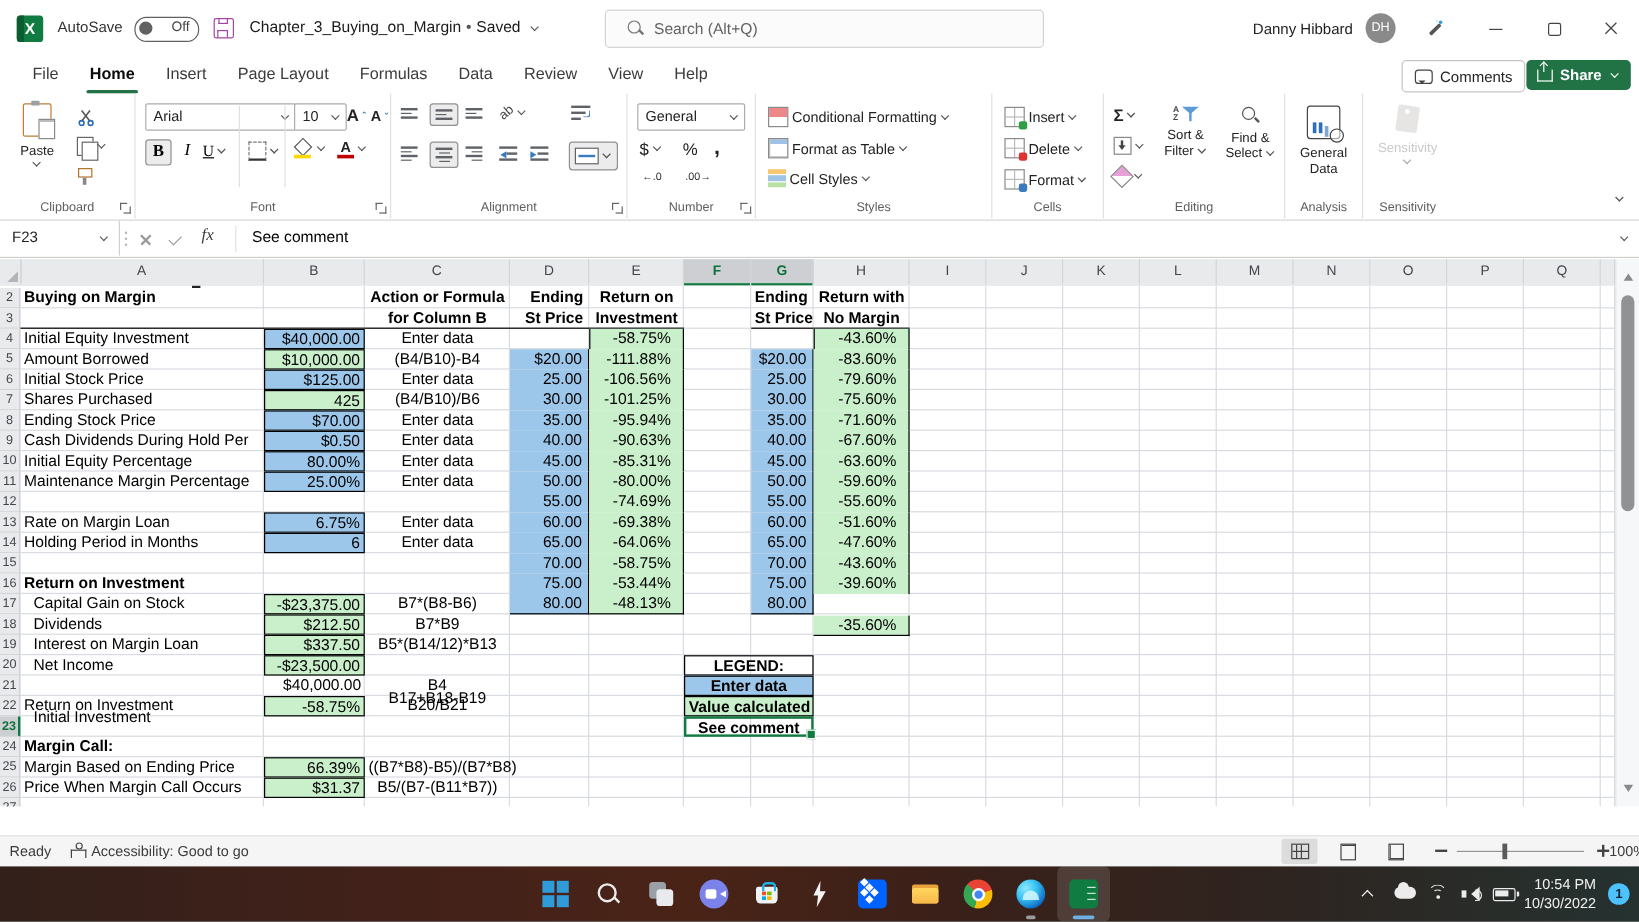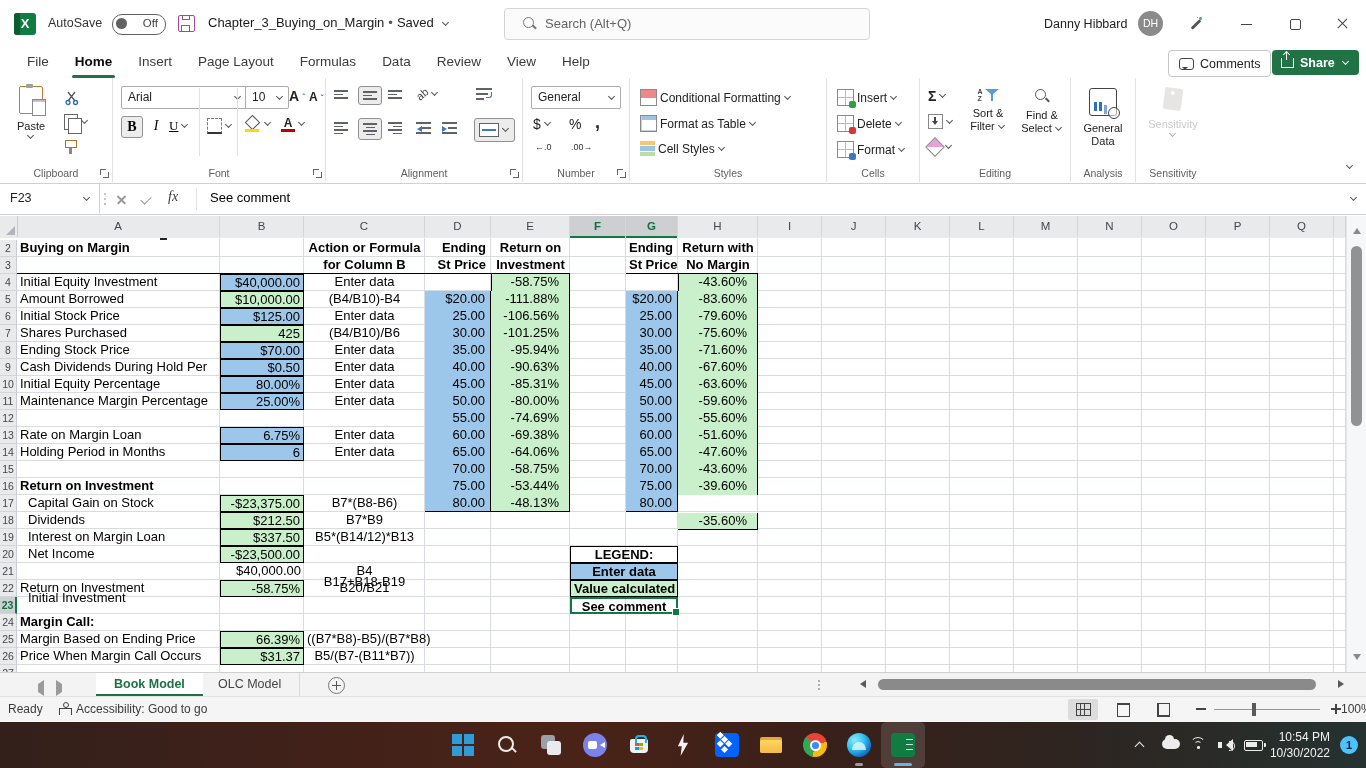--- a/index.html
+++ b/index.html
@@ -834,31 +834,20 @@
       <div class="cell ctr" style="left: 304px; top: 410px; width: 121px;">B5/(B7-(B11*B7))</div>
       <div class="rowhdr" style="top: 427px;">27</div>
     </div>
 
   <div id="vscroll">
     <div class="up"></div>
     <div class="thumb"></div>
     <div class="dn"></div>
   </div>
 
-  <div id="sheettabs">
-    <div class="navarr l"></div>
-    <div class="navarr r"></div>
-    <div class="stab active" style="left:96px">Book Model</div>
-    <div class="stab idle" style="left:200px">OLC Model</div>
-    <div id="addsheet"></div>
-    <div id="hsc-dots"></div>
-    <div id="hsc-l"></div>
-    <div id="hsc-thumb"></div>
-    <div id="hsc-r"></div>
-  </div>
 
   <div id="statusbar">
     <div id="ready">Ready</div>
     <div class="acc-ic"></div>
     <div id="acc-txt">Accessibility: Good to go</div>
     <div class="viewbtn on" style="left:1068px">
         <div class="vw-grid"></div>
       </div>
     <div class="viewbtn" style="left:1108px">
         <div class="vw-page"></div>

